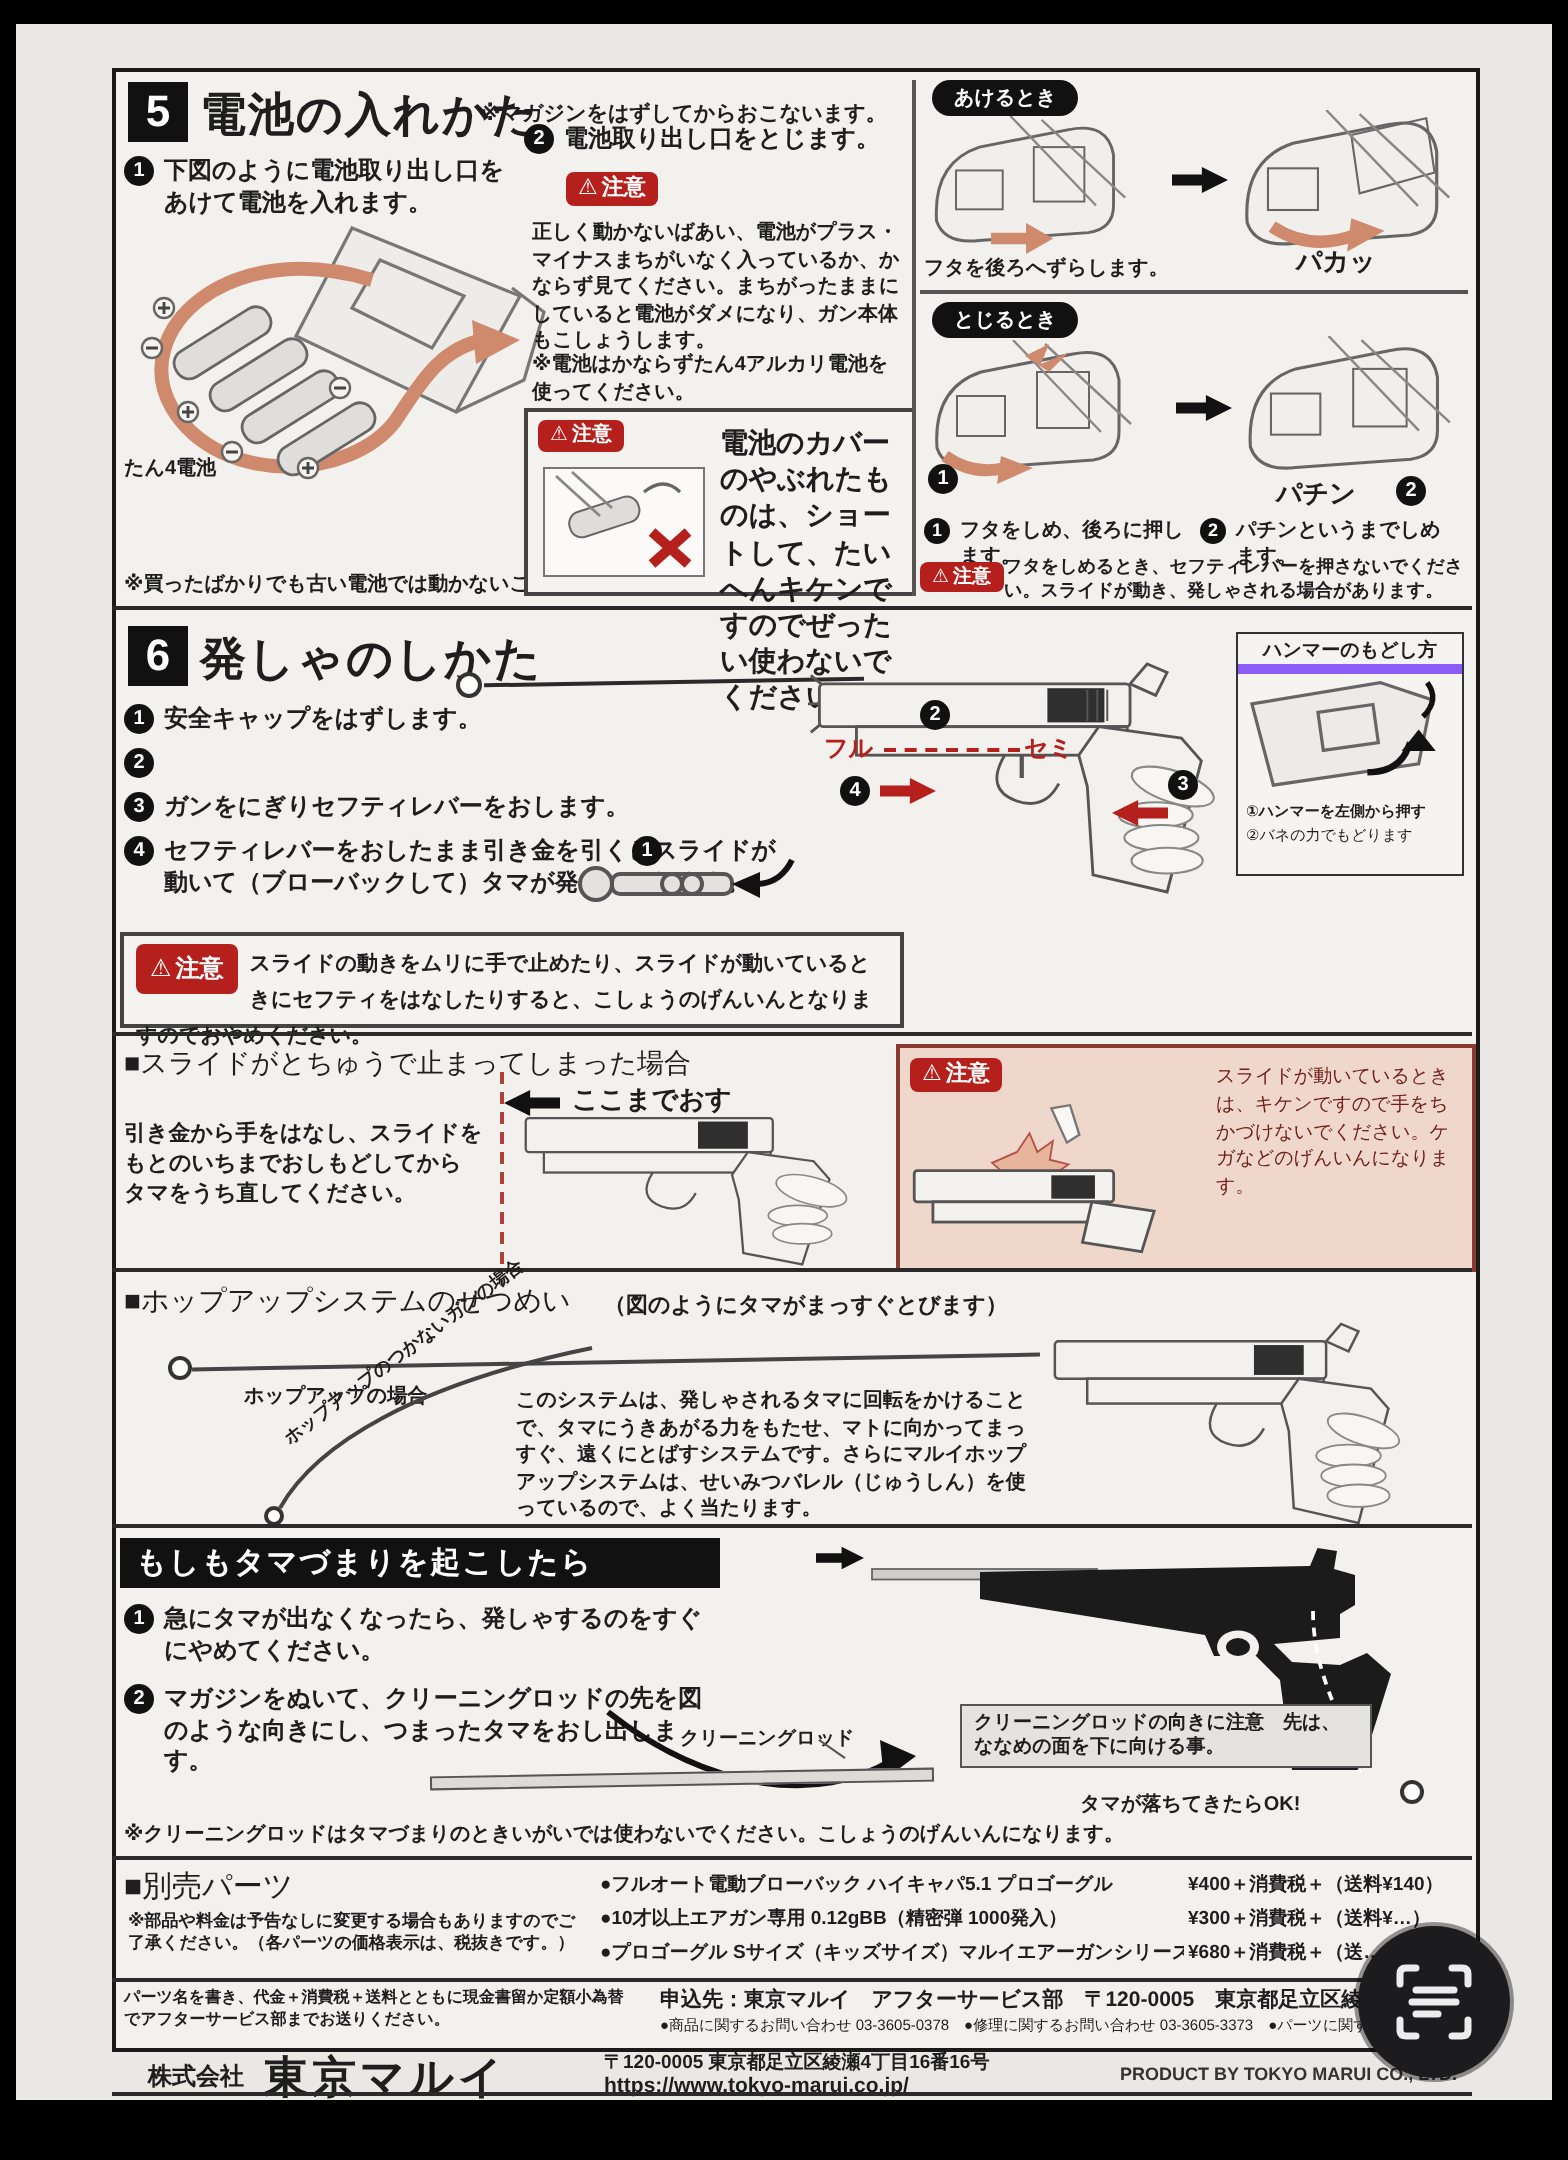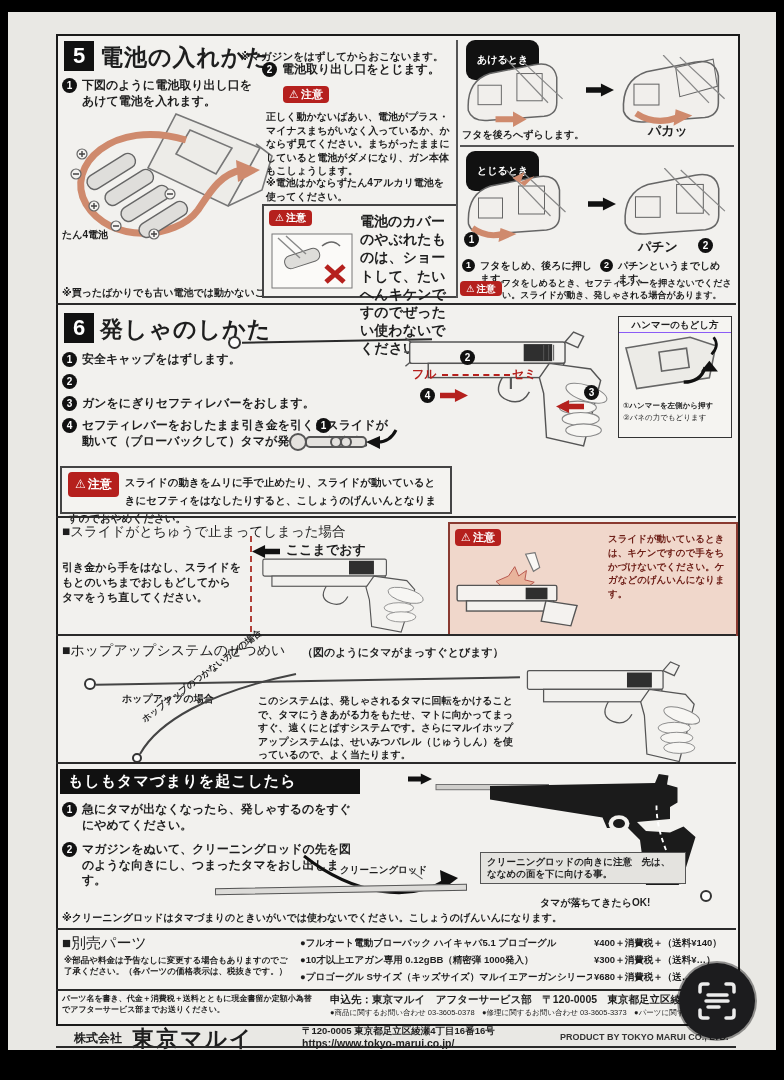--- a/index.html
+++ b/index.html
@@ -14,21 +14,21 @@
   .vline{position:absolute;background:#2a2a2a;width:2px}
   .numsq{width:30px;height:30px;background:#111;color:#fff;display:flex;align-items:center;justify-content:center;
          font-size:22px;font-weight:700}
   .h1{font-size:23px;font-weight:700;letter-spacing:1px}
   .h2{font-size:14px;font-weight:400}
   .n{display:inline-flex;flex:none;align-items:center;justify-content:center;width:15px;height:15px;border-radius:50%;
      background:#111;color:#fff;font-size:10px;font-weight:700;line-height:1}
   .step{display:flex;gap:5px;font-size:12px;font-weight:700;line-height:1.3}
   .badge{display:inline-flex;align-items:center;gap:2px;background:#b5201d;color:#fff;border-radius:4px;
          padding:1px 6px;font-weight:700;font-size:11px;line-height:1.4;white-space:nowrap}
-  .pill{background:#111;color:#fff;border-radius:9px;padding:13px 11px;font-size:10px;font-weight:700;white-space:nowrap}
+  .pill{background:#111;color:#fff;border-radius:9px;padding:2px 11px;font-size:10px;font-weight:700;white-space:nowrap}
   .sm{font-size:10px;font-weight:700;line-height:1.35}
   .xs{font-size:8.5px;font-weight:700;line-height:1.3}
   .red{color:#b5201d}
   .cbox{border:2px solid #444;background:#f4f3f0}
   .dotline{border-top:2px dashed #b5201d}
   .circ{border:2px solid #333;border-radius:50%;background:#fdfdfc}
   svg{display:block}
 </style>
 </head>
 <body>
@@ -229,21 +229,21 @@
 <svg class="abs" style="left:288px;top:428px" width="110" height="30" viewBox="0 0 110 30">
   <circle cx="10" cy="14" r="8" fill="#e4e2de" stroke="#555" stroke-width="2"></circle>
   <rect x="18" y="9" width="60" height="10" rx="4" fill="#e4e2de" stroke="#555" stroke-width="2"></rect>
   <circle cx="48" cy="14" r="5" fill="none" stroke="#555" stroke-width="2"></circle>
   <circle cx="58" cy="14" r="5" fill="none" stroke="#555" stroke-width="2"></circle>
   <path d="M108,2 q-6,12 -18,12" fill="none" stroke="#111" stroke-width="3"></path>
   <polygon points="92,8 78,14 92,21" fill="#111"></polygon>
 </svg>
 
 <div class="abs" style="left:618px;top:316px;width:112px;height:120px;border:1.5px solid #333;background:#f5f4f1">
-  <div class="b" style="font-size:9.5px;text-align:center;padding-top:2px;border-bottom:1px solid #8b5cf6">ハンマーのもどし方</div>
+  <div class="b" style="font-size:9.5px;text-align:center;padding-top:2px;border-bottom:5px solid #8b5cf6">ハンマーのもどし方</div>
   <svg width="108" height="62" viewBox="0 0 100 58">
     <g stroke="#666" stroke-width="1.5" fill="#ecebe7">
       <path d="M6,14 L66,4 L90,12 L84,42 L16,52 Z"></path>
       <rect x="38" y="16" width="26" height="18" transform="rotate(-8 51 25)"></rect>
     </g>
     <path d="M60,46 q16,0 20,-14" fill="none" stroke="#111" stroke-width="3"></path>
     <polygon points="84,26 92,36 76,36" fill="#111"></polygon>
     <path d="M86,20 q8,-8 2,-16" fill="none" stroke="#111" stroke-width="2.5"></path>
   </svg>
   <div class="abs" style="left:4px;top:84px;font-size:7.5px;font-weight:700">①ハンマーを左側から押す</div>
@@ -282,21 +282,21 @@
   <svg class="abs" style="left:4px;top:28px" width="148" height="76" viewBox="0 0 190 96">
     <path d="M92,2 l10,22 8,-5 -6,-19 z" fill="#faf8f5" stroke="#777" stroke-width="1.5"></path>
     <path d="M70,30 l8,-12 5,12 10,-7 -2,12 12,3 -10,7 7,9 -12,-2 0,12 -10,-9 -7,9 -3,-12 -12,4 7,-11 -9,-8 z" fill="#e9b49c" stroke="#b5524a" stroke-width="1.2"></path>
     <g fill="#f4f2ef" stroke="#555" stroke-width="1.8">
       <rect x="4" y="42" width="128" height="20" rx="2"></rect>
       <rect x="16" y="62" width="112" height="13"></rect>
       <path d="M118,62 L158,68 L150,94 L112,88 Z"></path>
     </g>
     <rect x="92" y="45" width="28" height="15" fill="#2f2f2f"></rect>
   </svg>
-  <div class="abs" style="left:158px;top:8px;width:122px;font-size:9.5px;font-weight:700;line-height:1.45;color:#6f2019">スライドが動いているときは、キケンですので手をちかづけないでください。ケガなどのげんいんになります。</div>
+  <div class="abs" style="left:158px;top:8px;width:122px;font-size:9.5px;font-weight:400;line-height:1.45;color:#6f2019">スライドが動いているときは、キケンですので手をちかづけないでください。ケガなどのげんいんになります。</div>
 </div>
 
 <div class="hline" style="left:56px;top:634px;width:680px"></div>
 
 <div class="abs h2" style="left:62px;top:642px;font-size:14px">■ホップアップシステムのせつめい</div>
 <div class="abs b" style="left:302px;top:645px;font-size:11px">（図のようにタマがまっすぐとびます）</div>
 <div class="abs circ" style="left:84px;top:678px;width:8px;height:8px"></div>
 <div class="hline" style="left:96px;top:680px;width:424px;height:2px;background:#444;transform:rotate(-1deg)"></div>
 <div class="abs sm" style="left:122px;top:692px">ホップアップの場合</div>
 <svg class="abs" style="left:128px;top:668px" width="170" height="98" viewBox="0 0 170 98">

